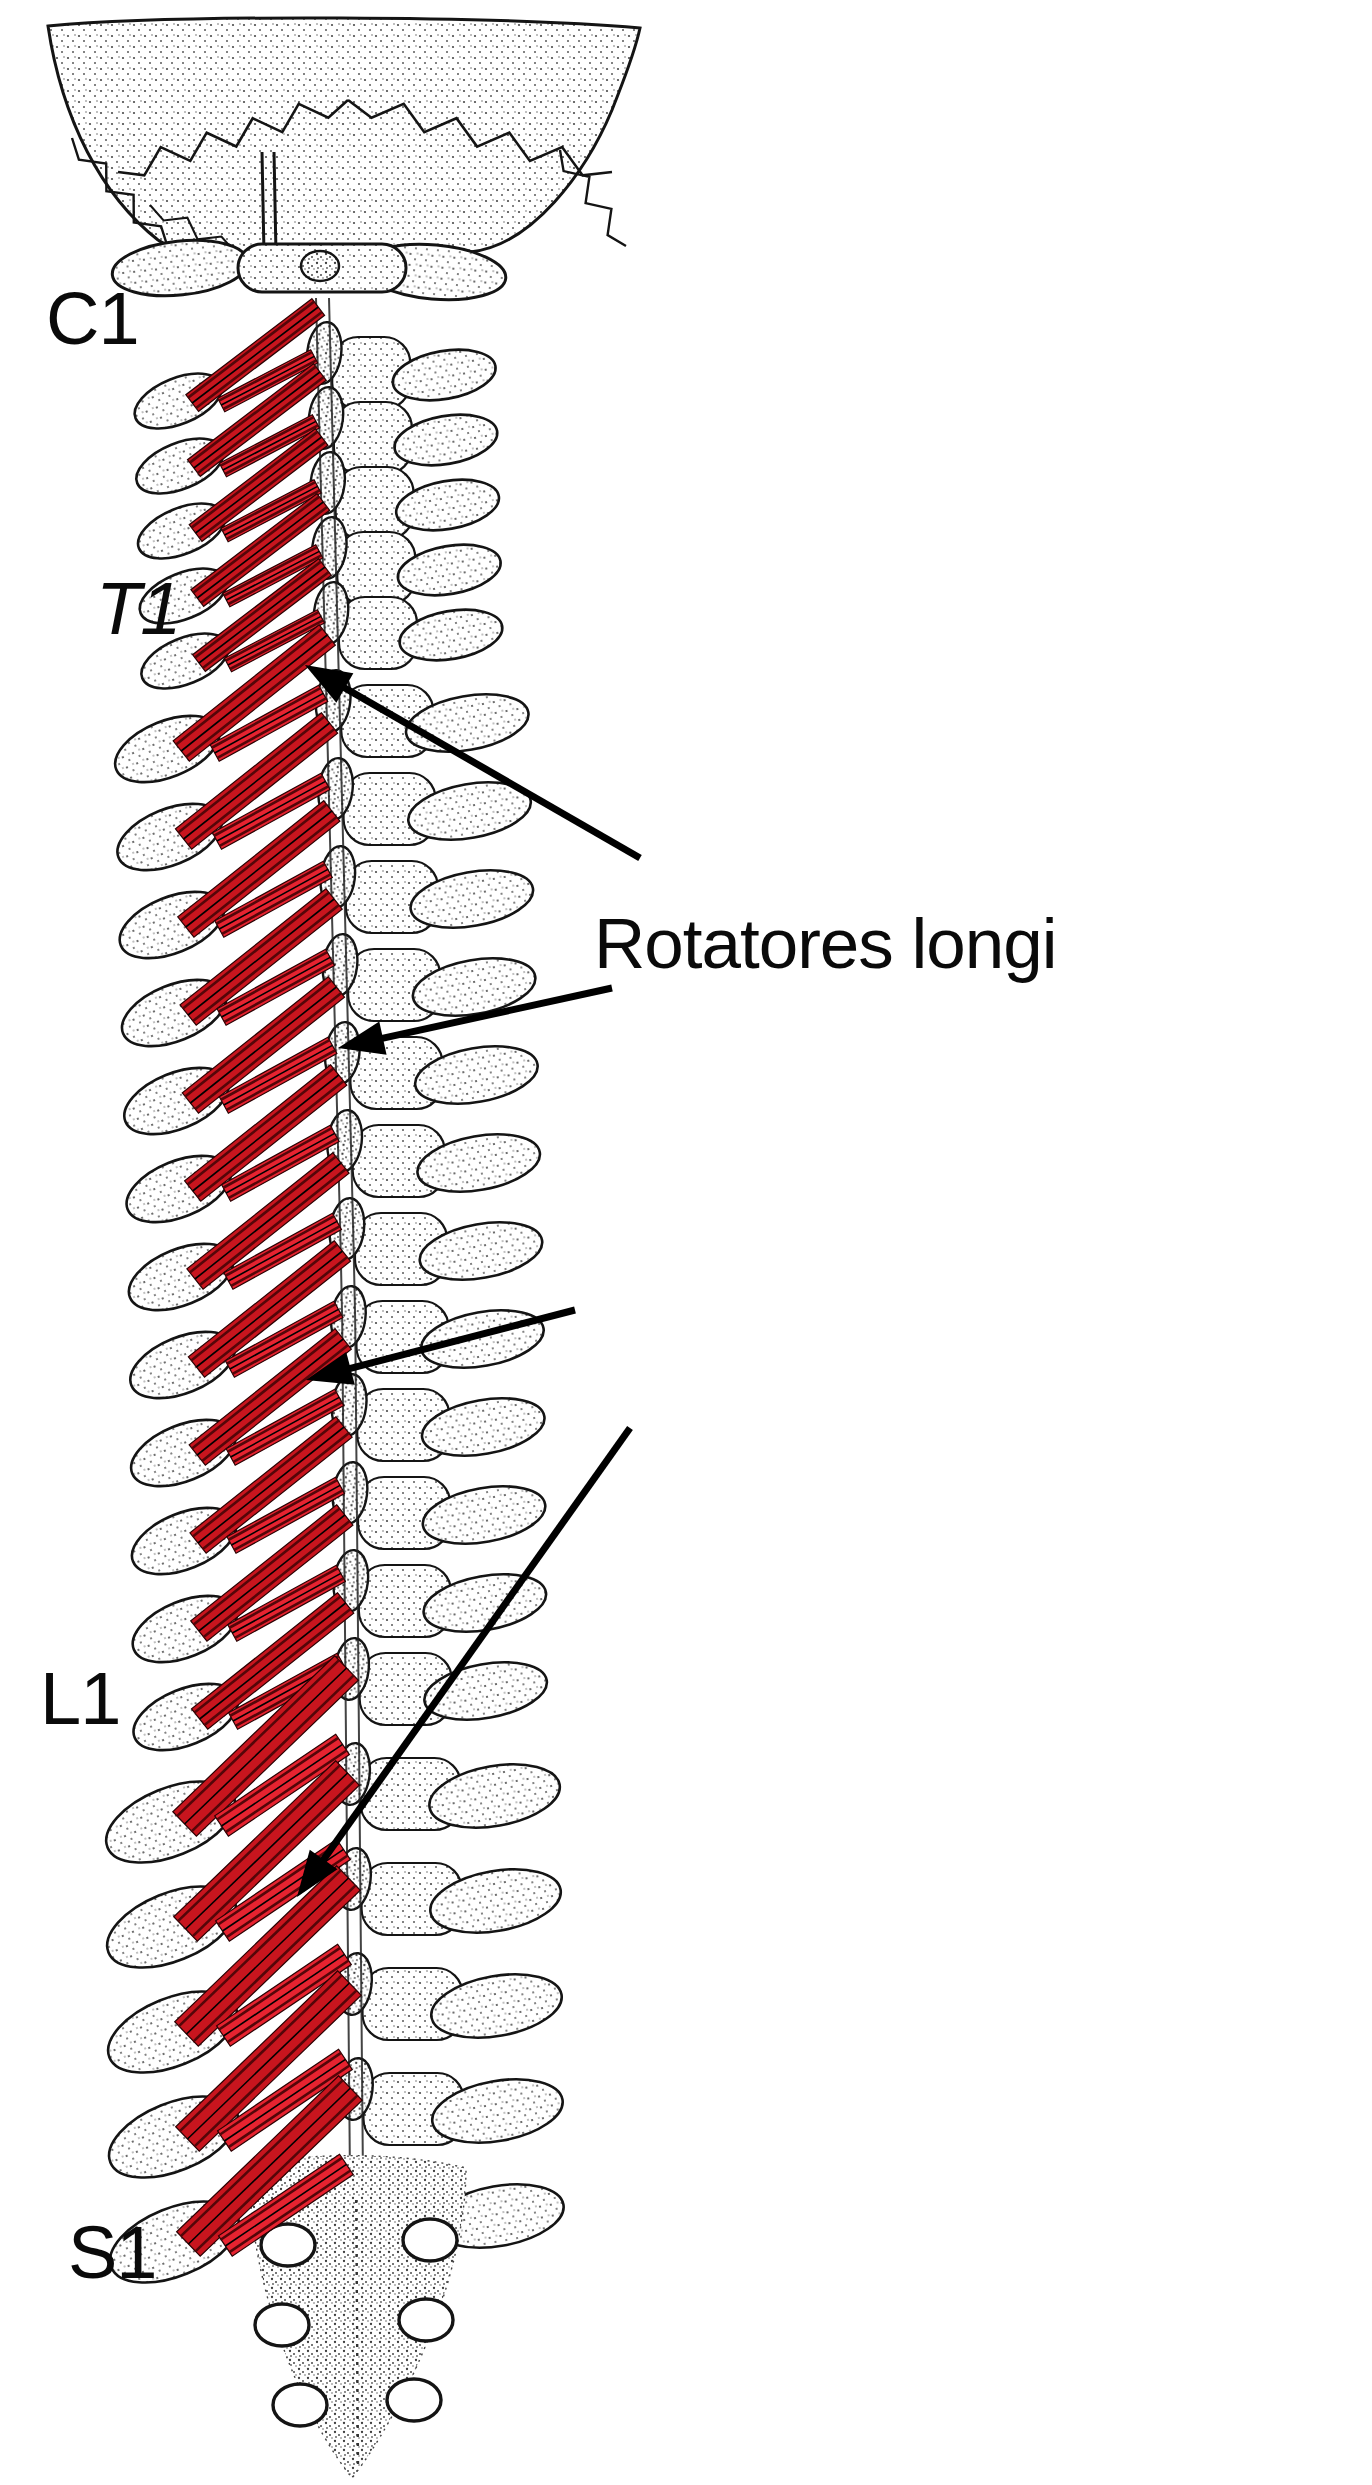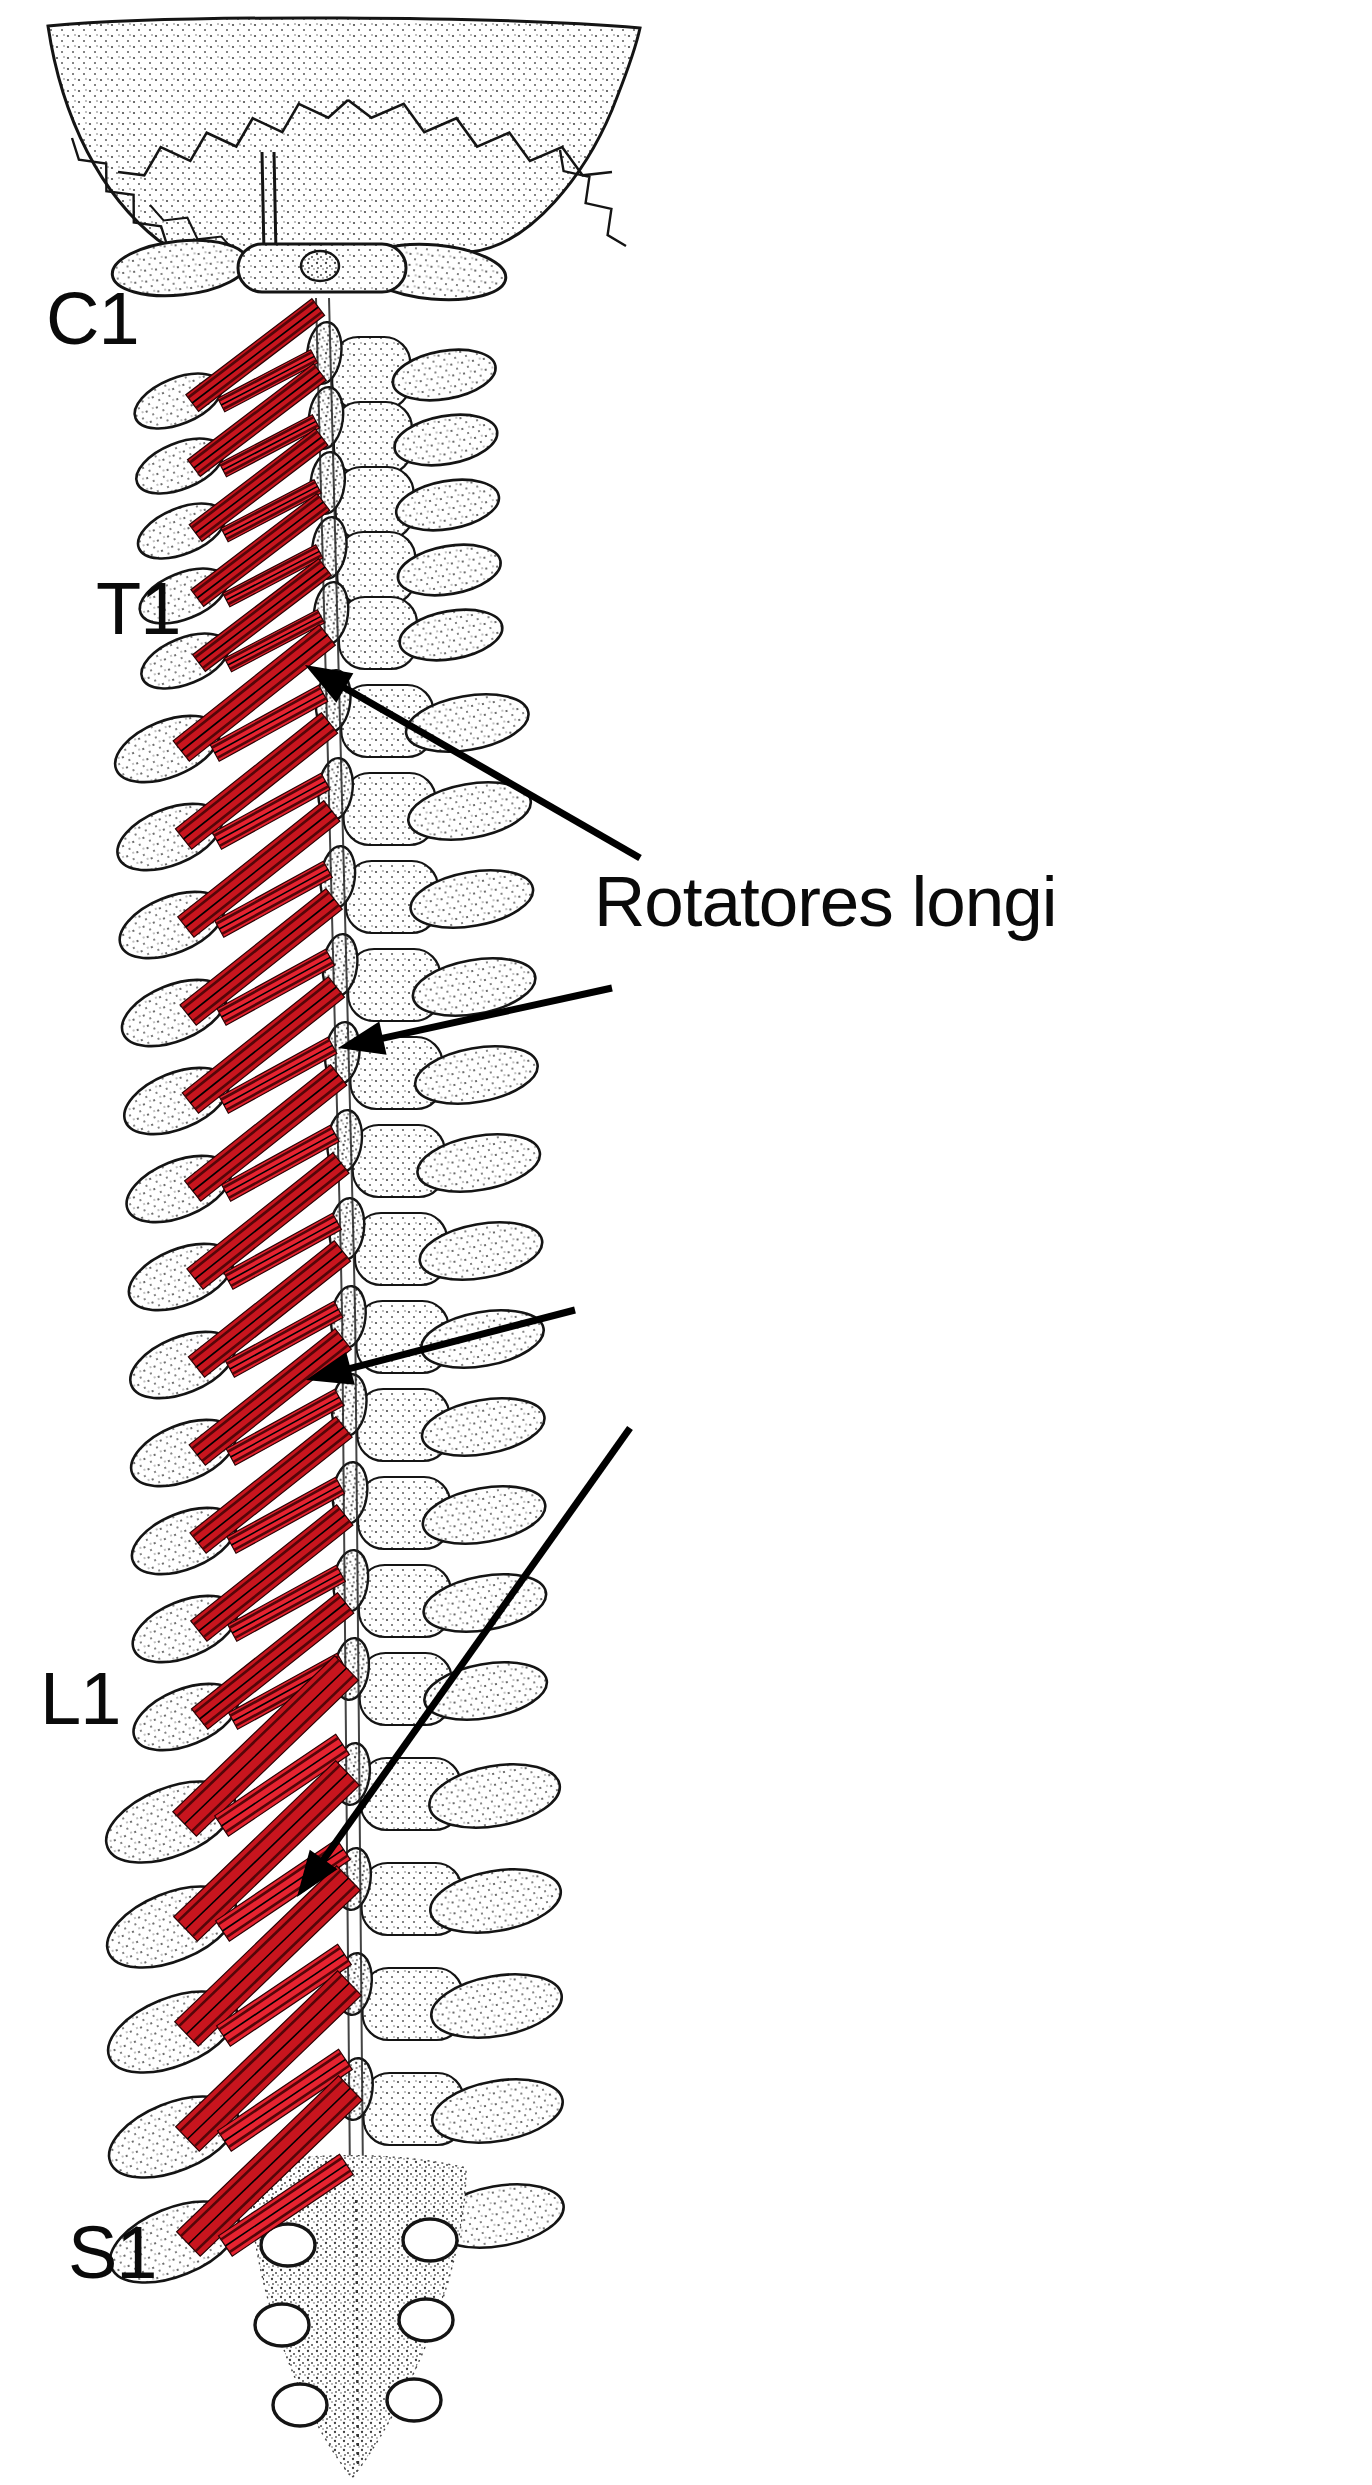--- a/index.html
+++ b/index.html
@@ -344,19 +344,19 @@
         <line x1="612" y1="988" x2="367.3056043320933" y2="1041.5827143798335" stroke="#000" stroke-width="7"></line>
         <polygon points="338,1048 379.2987981244488,1021.5536529275585 386.57172182730403,1054.7666711705976" fill="#000"></polygon>
         <line x1="575" y1="1310" x2="335.03309747768895" y2="1372.4449188719768" stroke="#000" stroke-width="7"></line>
         <polygon points="306,1380 346.2362034932433,1351.9634536996741 354.7986287716695,1384.867630841055" fill="#000"></polygon>
         <line x1="630" y1="1428" x2="314.36800433065065" y2="1872.5387566634379" stroke="#000" stroke-width="7"></line>
         <polygon points="297,1897 309.7695687496125,1849.6508910965695 337.49231119771616,1869.3346293379736" fill="#000"></polygon>
       </g>
   </svg>
 
   <div class="lbl lvl" style="left: 46px; top: 282px;">C1</div>
-  <div class="lbl lvl" style="left: 96px; top: 572px;">T1</div>
+  <div class="lbl lvl" style="left: 96px; top: 572px; font-style: italic;">T1</div>
   <div class="lbl lvl" style="left: 40px; top: 1662px;">L1</div>
   <div class="lbl lvl" style="left: 60px; top: 2216px; margin-left: 8px;">S1</div>
 
-  <div class="lbl ann" style="left: 594px; top: 866px;">Rotatores longi</div>
+  <div class="lbl ann" style="left: 594px; top: 908px;">Rotatores longi</div>
 
 </div>
 
 </body></html>

